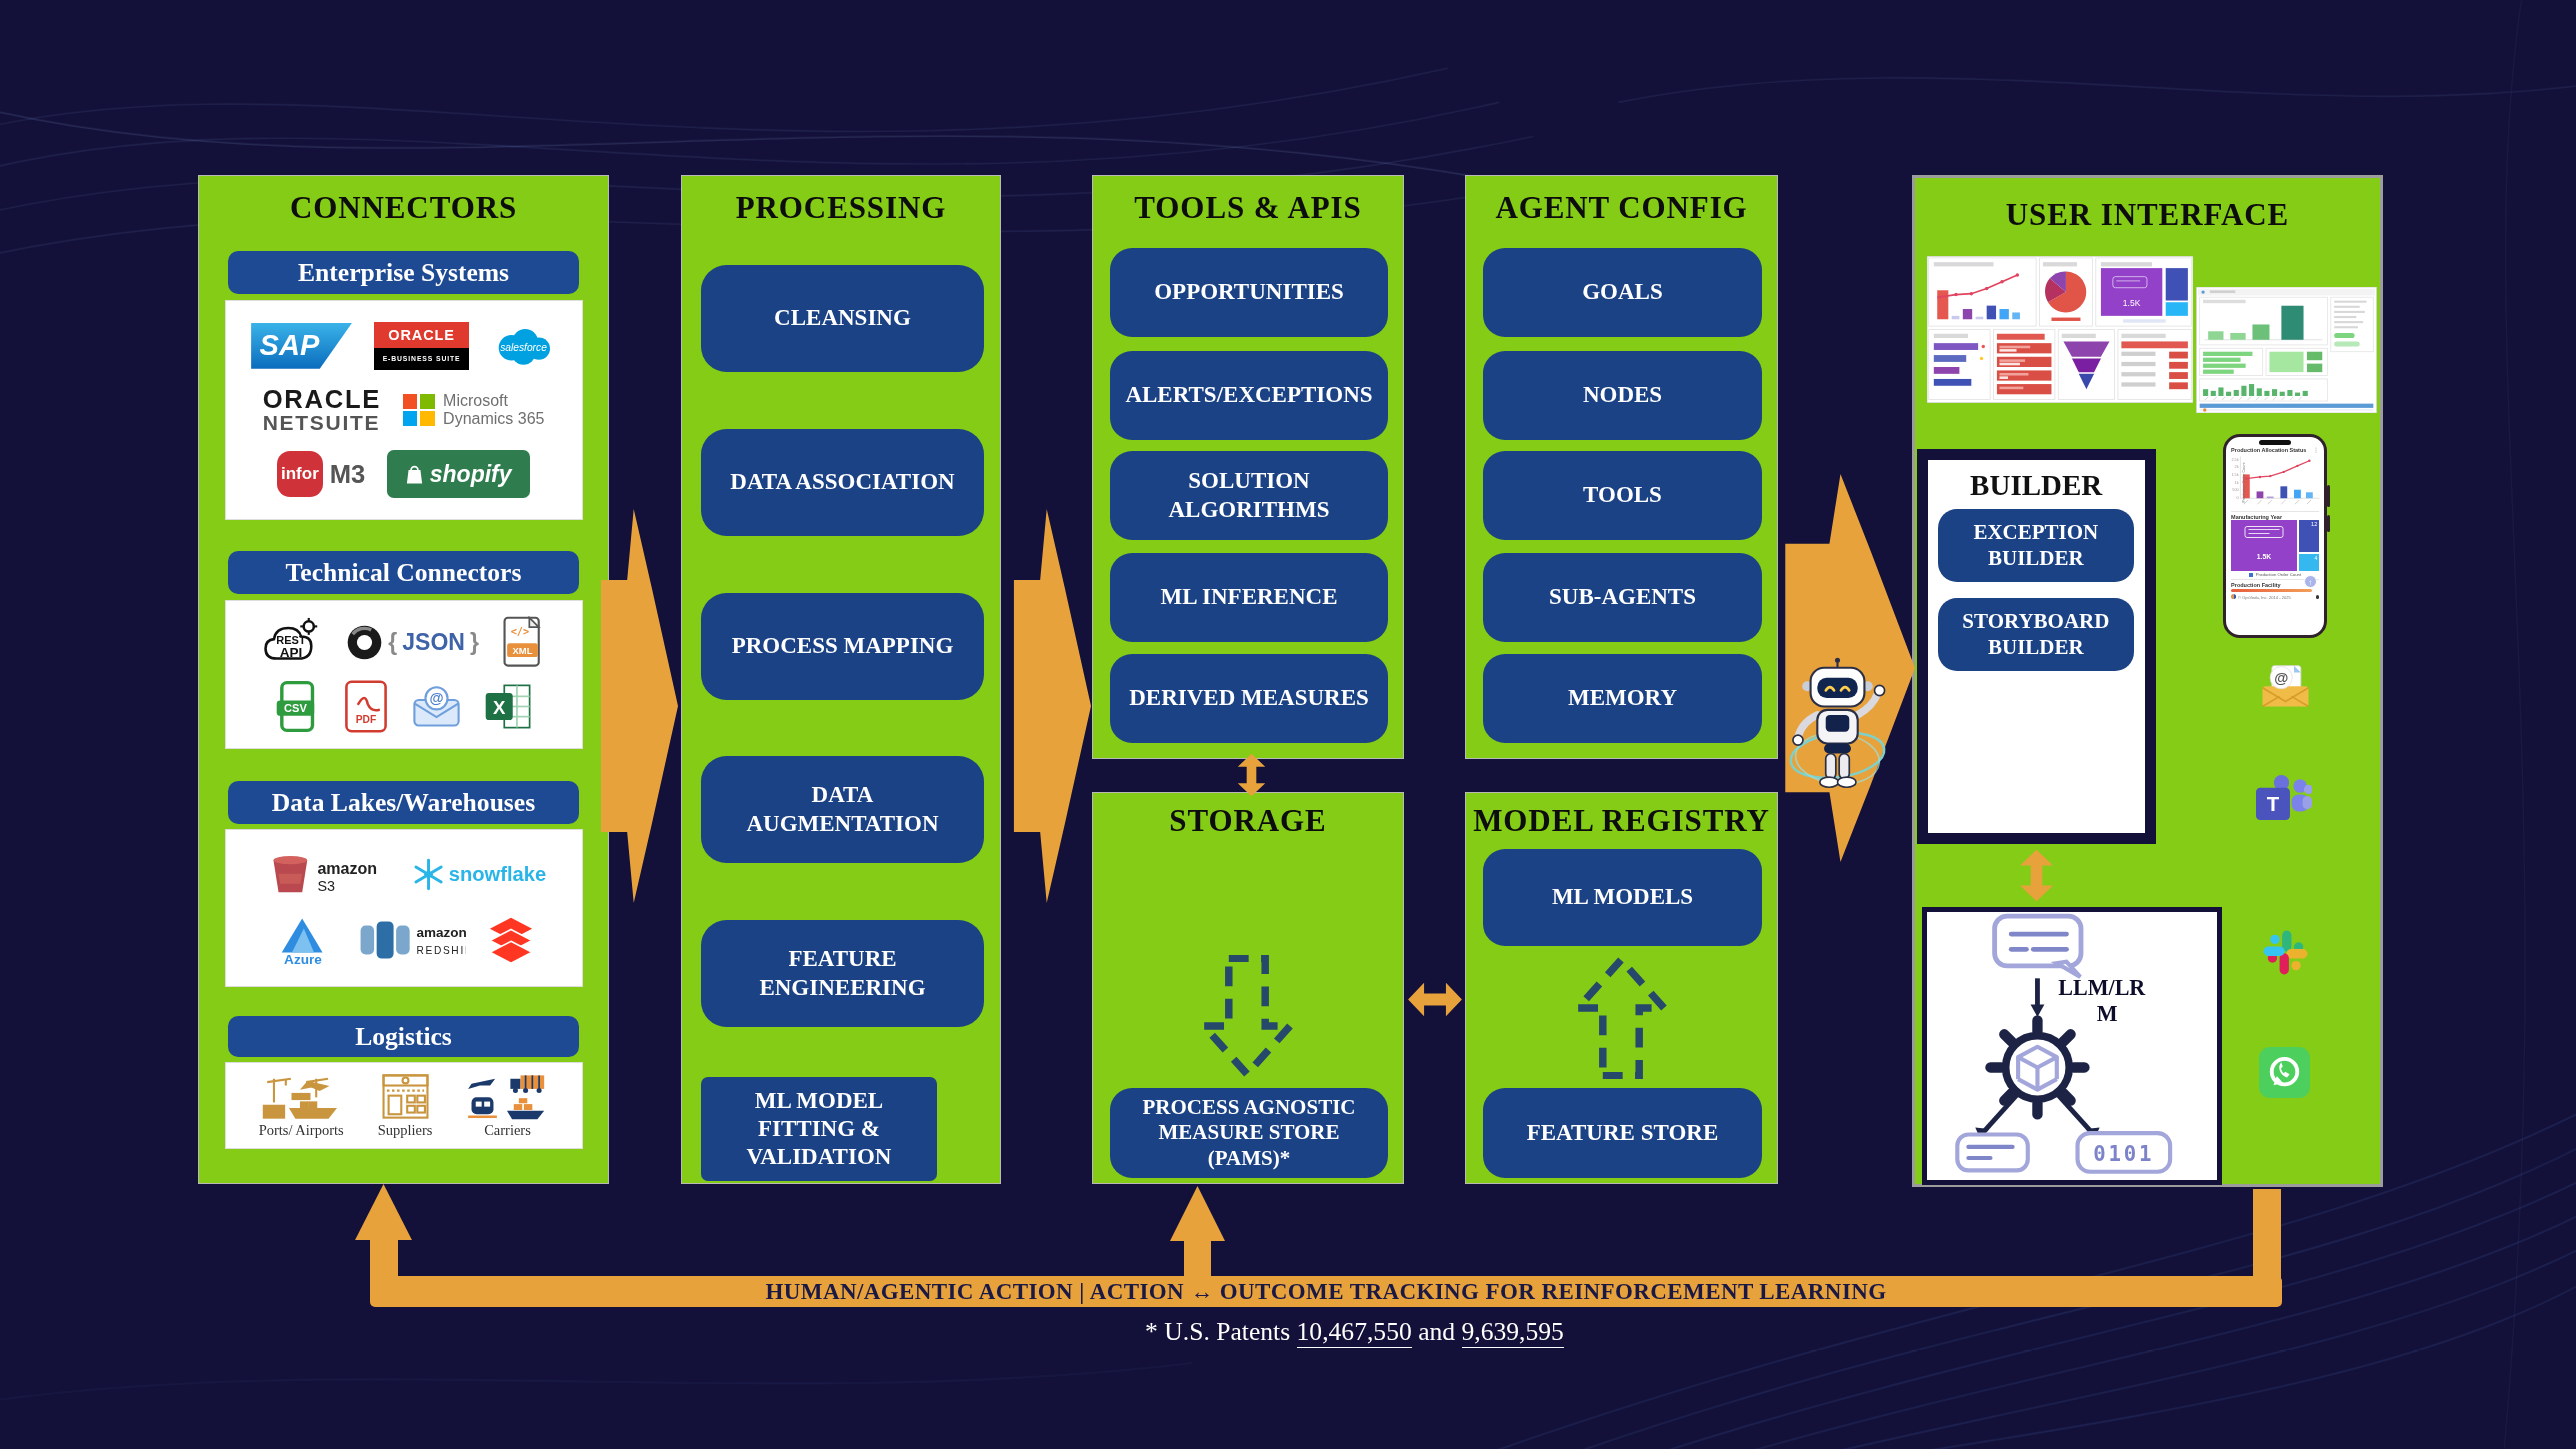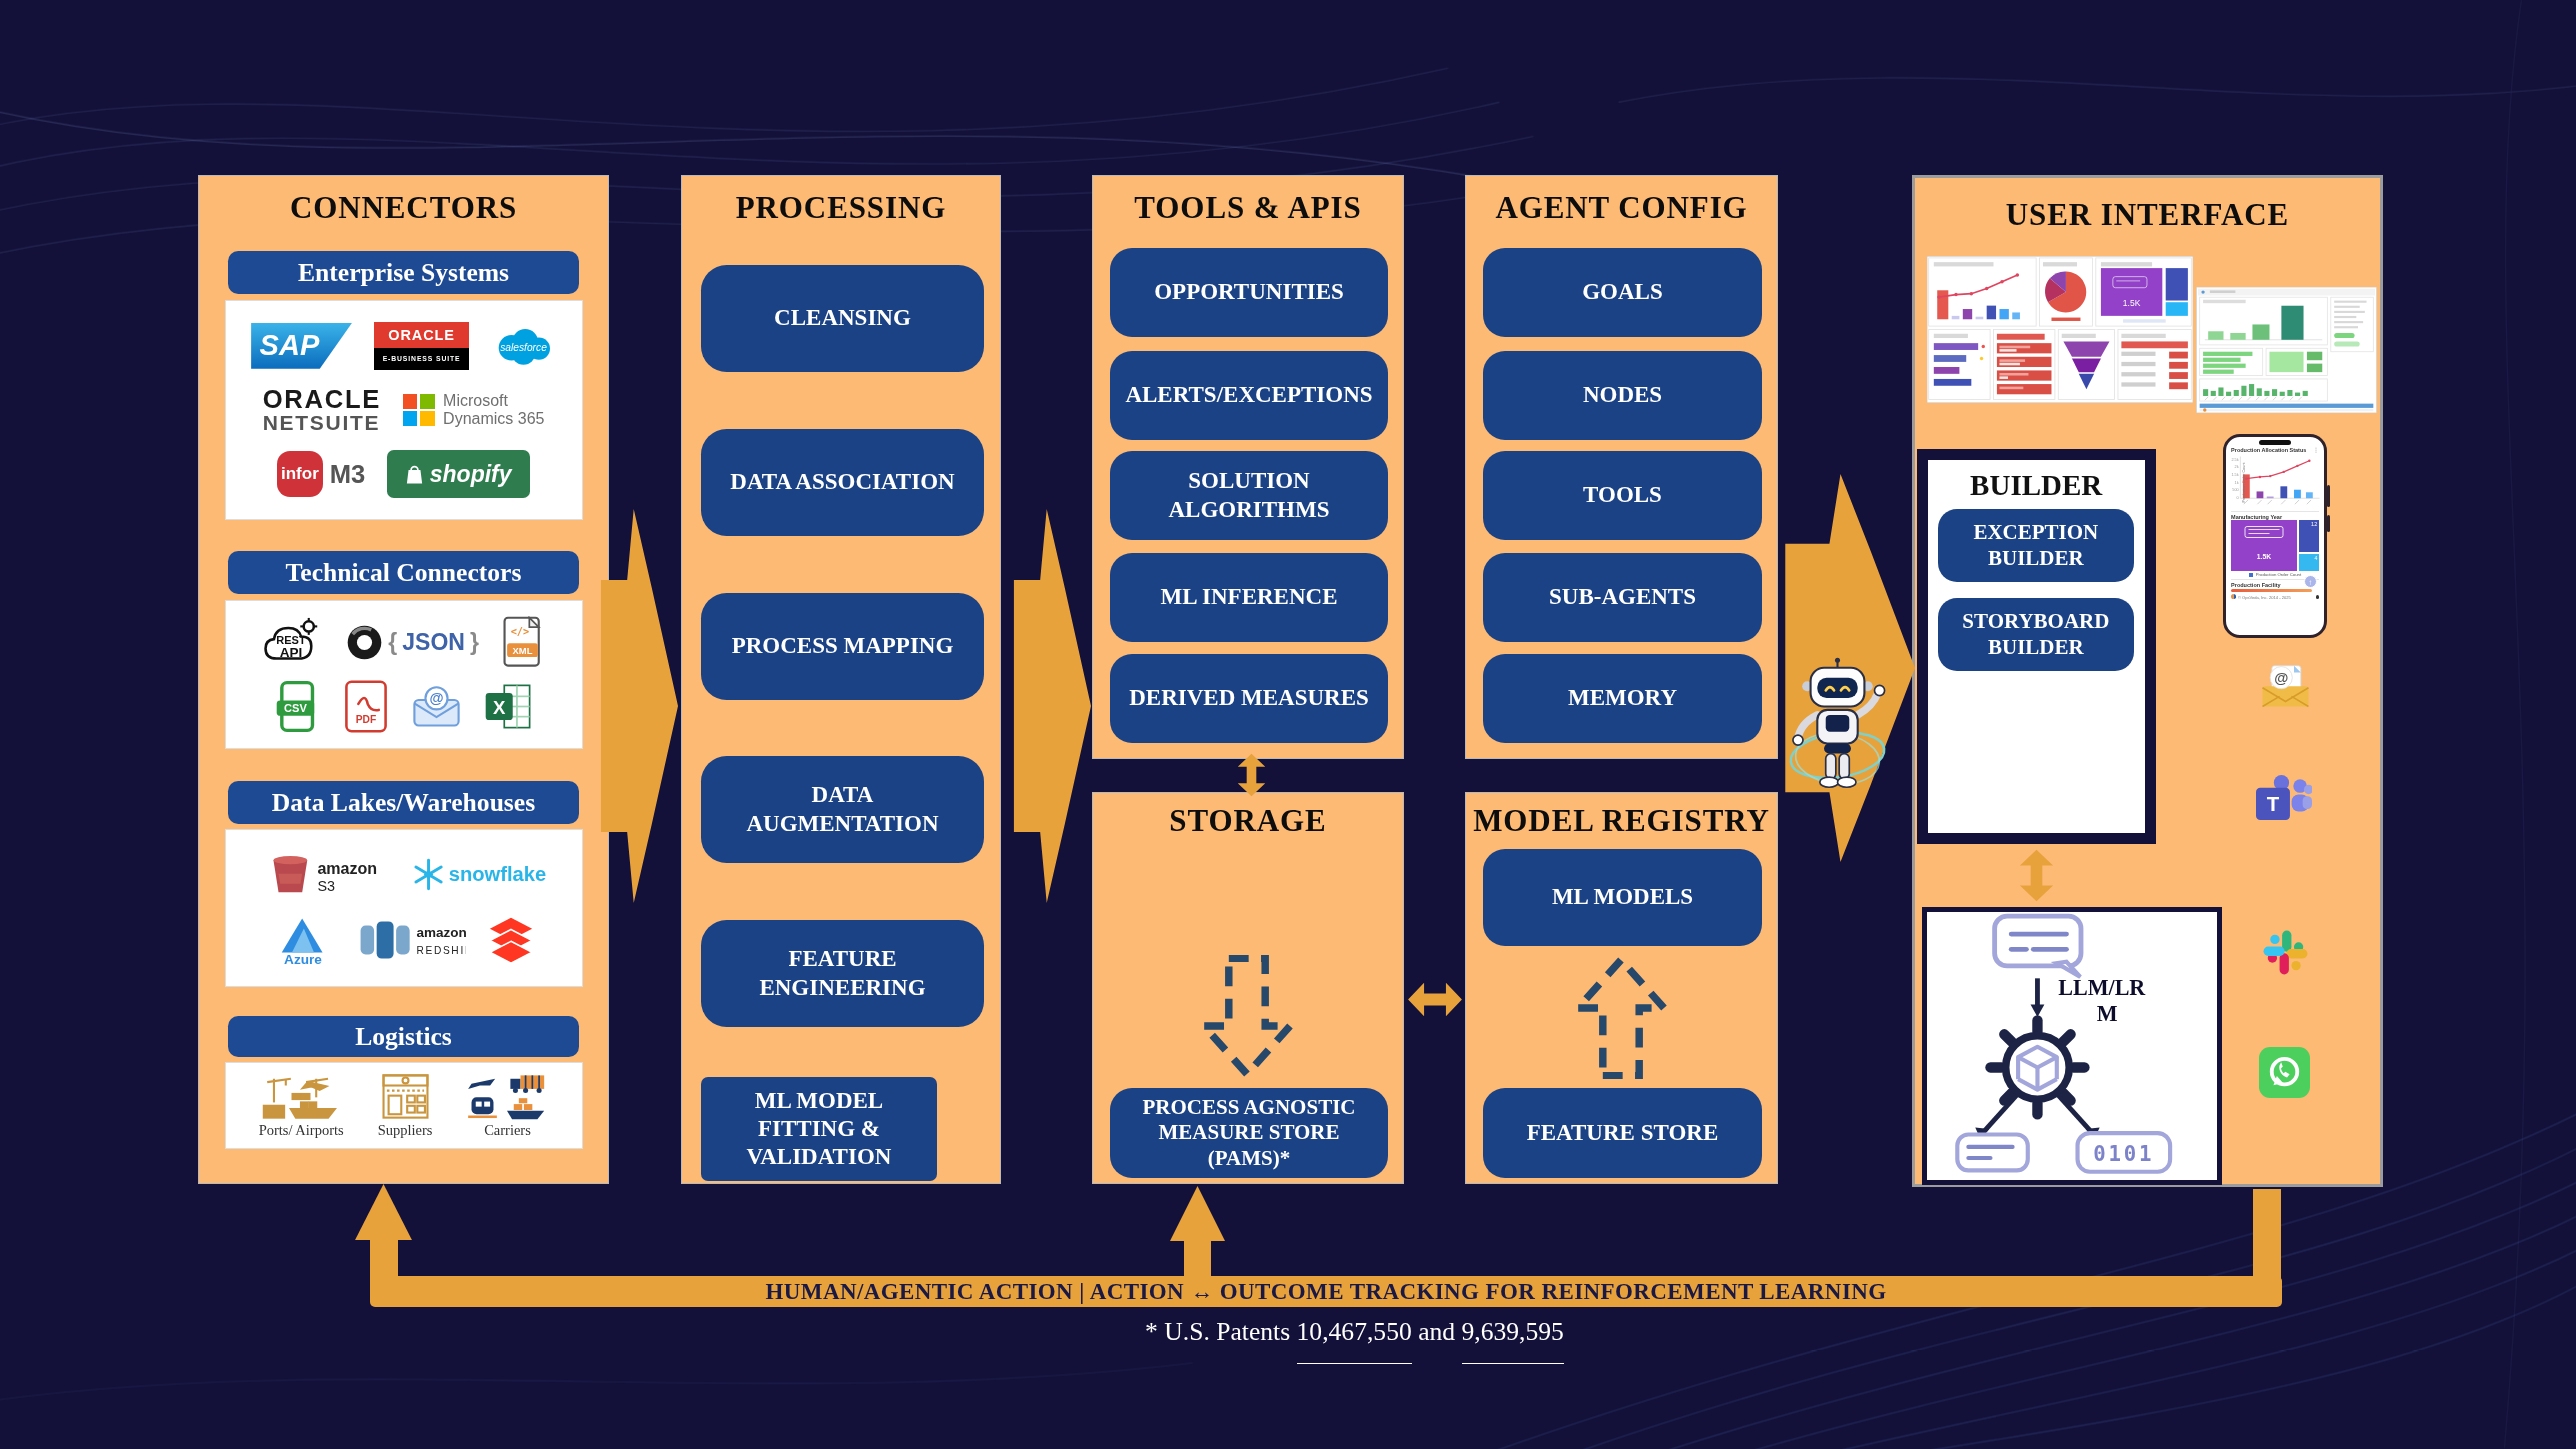--- a/index.html
+++ b/index.html
@@ -1,19 +1,19 @@
 <!DOCTYPE html>
 <html style="font-size:13.6px"><head>
 <meta charset="utf-8">
 <style>
   *{margin:0;padding:0;box-sizing:border-box}
   html,body{width:2576px;height:1449px;background:#131139;overflow:hidden}
   #canvas{position:relative;width:2576px;height:1449px;font-family:"Liberation Serif","DejaVu Serif",serif;color:#111}
   .sf{font-family:"Liberation Sans","DejaVu Sans",sans-serif}
-  .panel{position:absolute;background:#fdba74;border:1.7px solid #b9b9b9}
+  .panel{position:absolute;background:#84cc16;border:1.7px solid #b9b9b9}
   .ptitle{position:absolute;left:0;right:0;top:13.6px;text-align:center;font-size:31px;font-weight:700;color:#0d0d0d;letter-spacing:0.9px}
   .nbtn{position:absolute;background:#1b4284;color:#fff;border-radius:22px;display:flex;align-items:center;justify-content:center;text-align:center;font-weight:700;font-size:23px;line-height:1.22;padding:0 13.6px}
   .pill{position:absolute;left:29px;width:351px;height:43px;background:#1e4a94;border-radius:10.2px;color:#fff;display:flex;align-items:center;justify-content:center;font-weight:700;font-size:25.6px}
   .lbox{position:absolute;left:25.6px;width:358px;border:1.7px solid #ddd;background:#fff;display:flex;flex-direction:column;justify-content:space-evenly;align-items:center;padding:5.1px 3.4px}
   .lrow{display:flex;align-items:center;justify-content:center;gap:22px}
   .flow-arrow{position:absolute;background:#E8A23C;clip-path:polygon(46% 0%,68% 20%,100% 50%,68% 80%,46% 100%,38% 82%,6% 82%,6% 18%,38% 18%)}
   .sap{width:101px;height:46px;background:linear-gradient(180deg,#3ab3e9,#0b6cbd);clip-path:polygon(0 0,100% 0,68% 100%,0 100%);display:flex;align-items:center;padding-left:8.5px;color:#fff;font-weight:700;font-style:italic;font-size:29px}
   .oebs{width:95px;height:48px;display:flex;flex-direction:column;text-align:center}
   .oebs .r{flex:1.2;background:#e03a2f;color:#fff;display:flex;align-items:center;justify-content:center;font-weight:700;font-size:14.5px;letter-spacing:0.9px}
   .oebs .b{flex:1;background:#000;color:#fff;display:flex;align-items:center;justify-content:center;font-weight:700;font-size:6.8px;letter-spacing:0.9px}
@@ -28,21 +28,21 @@
   .infor{width:46px;height:46px;background:#cf3339;border-radius:13px;color:#fff;display:flex;align-items:center;justify-content:center;font-weight:700;font-size:17px}
   .m3{color:#555;font-weight:700;font-size:25.6px}
   .shop{width:143px;height:48px;background:#2f7d4f;border-radius:6.8px;color:#fff;display:flex;align-items:center;justify-content:center;gap:6.8px;font-weight:700;font-size:23px;font-style:italic}
   .jsonwrap{display:flex;align-items:center;gap:5.1px;font-weight:700;font-size:23px}
   .jb{color:#8a8a8a}.jt{color:#3f63a8}
   .lgcol{display:flex;flex-direction:column;align-items:center;gap:1px}
   .lglabel{font-size:14.5px;color:#333}
   .loop{position:absolute;background:#E8A23C}
   .bandtext{width:100%;height:100%;display:flex;align-items:center;justify-content:center;font-weight:700;font-size:23px;color:#1a1845;letter-spacing:0.4px}
   .patents{position:absolute;left:886px;top:1317px;width:937px;text-align:center;color:#fff;font-size:25.6px}
-  .patents .u{border-bottom:1.7px solid #fff;padding-bottom:17px}
+  .patents .u{border-bottom:1.7px solid #fff;padding-bottom:1px}
   .bframe{position:absolute;background:#fff;border:11px solid #131139}
   .phone{position:absolute;width:104px;height:204px;background:#fff;border:3.4px solid #30222a;border-radius:17px;overflow:visible;font-family:"Liberation Sans","DejaVu Sans",sans-serif}
   .ph-pill{width:32px;height:4.3px;background:#111;border-radius:2.6px;margin:3.4px auto 1.7px auto}
   .ph-pad{padding:0 5.1px;position:relative}
   .ph-h{display:flex;justify-content:space-between;align-items:center}
   .ph-t{font-size:5.5px;font-weight:700;color:#333}
   .ph-dots{font-size:6px;color:#666}
   .ph-div{height:0.9px;background:#e5e5e5;margin:1.7px 0}
   .treemap{display:flex;gap:1.7px;height:51px}
   .tm-p{flex:1;background:#9241c8;position:relative}

